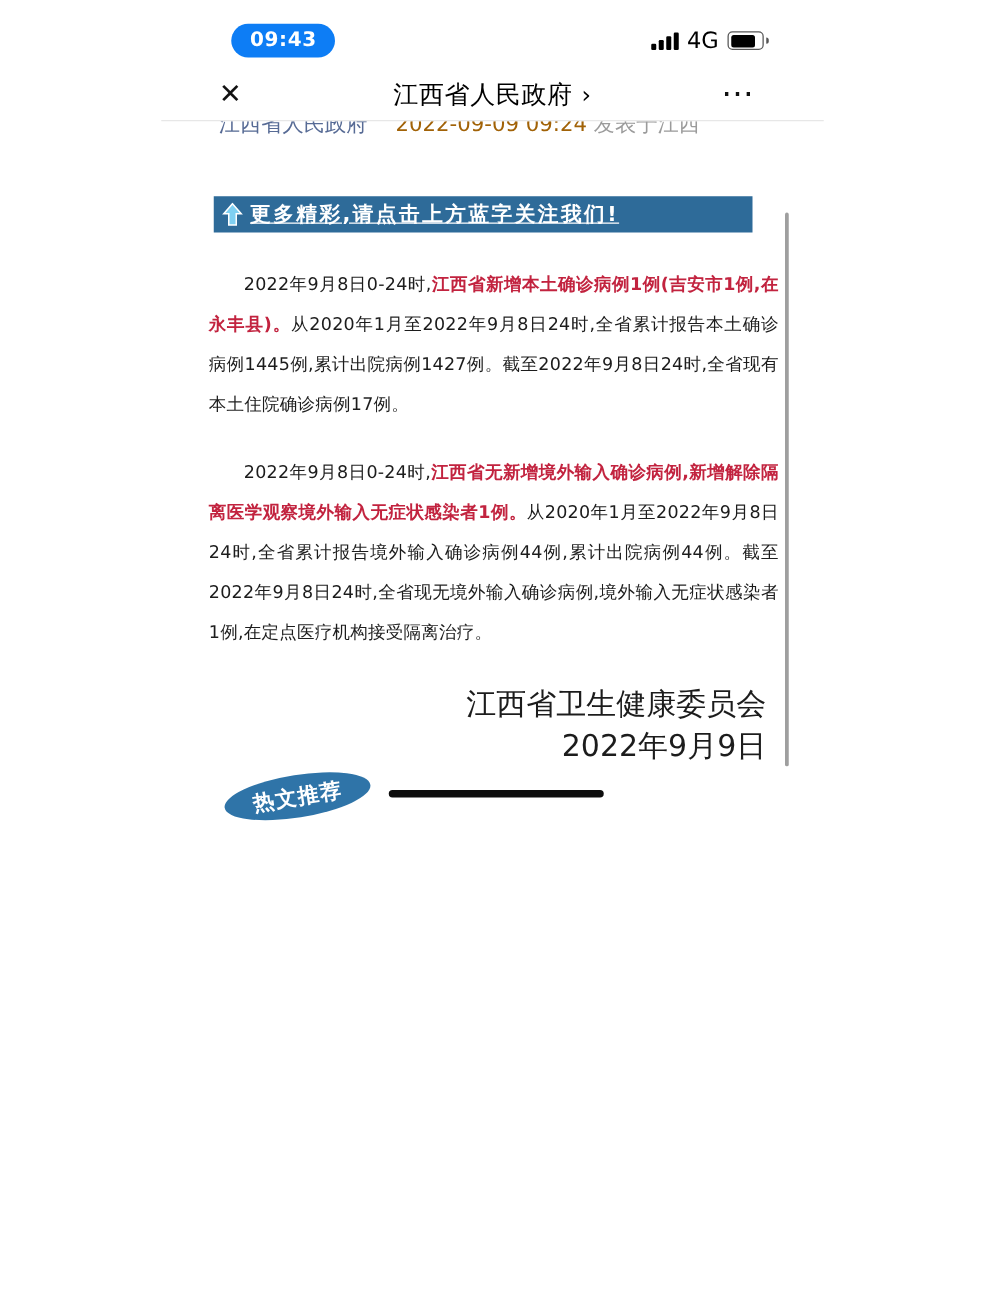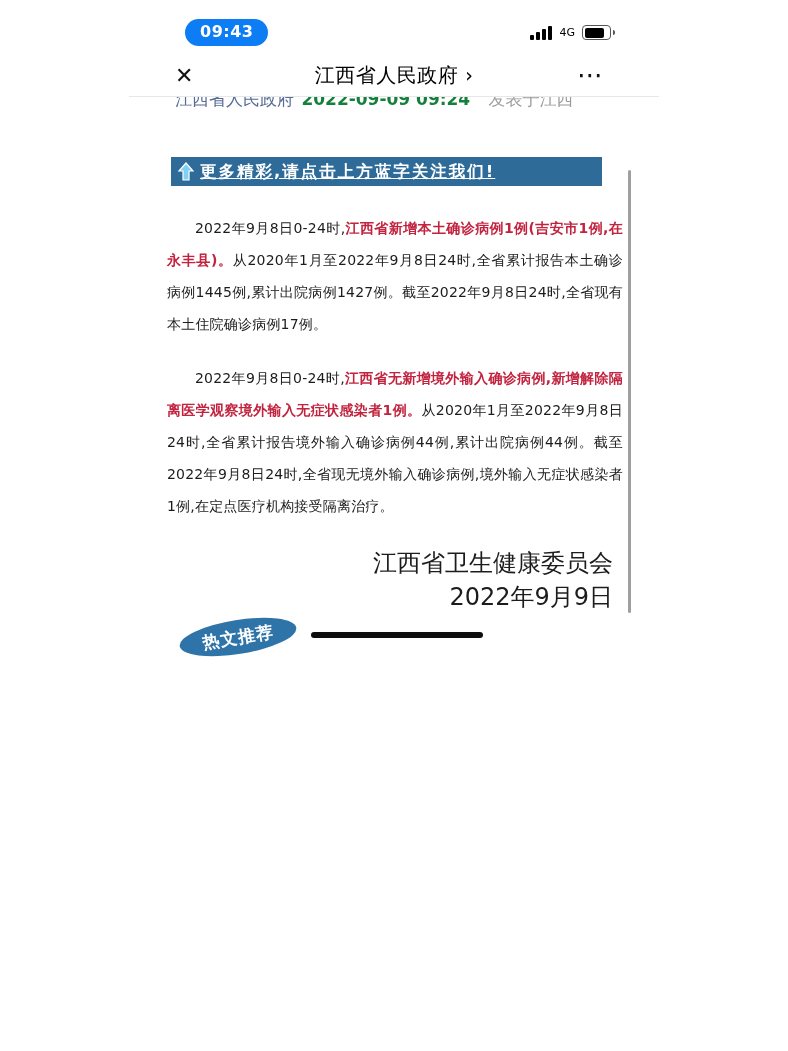--- a/index.html
+++ b/index.html
@@ -18,21 +18,21 @@
   }
   .time-pill {
     background:var(--pill-blue,#0d7df5); color:#fff; font-weight:700; font-size:16px;
     padding:5px 15px 6px; border-radius:18px; letter-spacing:0.5px; line-height:1;
   }
   .status-right { display:flex; align-items:center; gap:7px; }
   .signal-bars { display:flex; align-items:flex-end; gap:2px; height:15px; }
   .signal-bars i { display:block; width:4px; background:#000; border-radius:1px; }
   .signal-bars i:nth-child(1){height:5px;} .signal-bars i:nth-child(2){height:8px;}
   .signal-bars i:nth-child(3){height:11px;} .signal-bars i:nth-child(4){height:14px;}
-  .network-label { font-size:11px; color:#000; }
+  .network-label { font-size:18px; color:#000; }
   .battery { position:relative; width:27px; height:13px; border:1.5px solid #555;
     border-radius:4px; margin-right:4px; }
   .battery .level { position:absolute; top:1.5px; left:1.5px; bottom:1.5px; width:19px;
     background:#000; border-radius:2px; }
   .battery::after { content:""; position:absolute; right:-5px; top:3.5px; width:2.5px;
     height:5px; background:#555; border-radius:0 2px 2px 0; }
 
   
   .nav-bar {
     position:relative; height:42px; border-bottom:1px solid #e7e7e7;
@@ -44,22 +44,22 @@
     position:absolute; left:0; right:0; text-align:center; font-size:20px; color:#000;
     letter-spacing:0.5px; cursor:pointer;
   }
   .nav-title .chev { margin-left:7px; font-size:19px; color:#000; }
   .more-btn { font-size:26px; color:#111; line-height:0.5; cursor:pointer; }
 
   
   .meta-clip { height:20px; overflow:hidden; padding-left:46px; }
   .meta-line { margin-top:-9px; font-size:17px; white-space:nowrap; }
   .meta-account { color:#576b95; }
-  .meta-date { color:#15803d; margin-left:2px;font-weight:bold; }
-  .meta-loc { color:#9b9b9b; margin-left:13px; }
+  .meta-date { color:#a16207; margin-left:17px; }
+  .meta-loc { color:#9b9b9b; margin-left:0; }
 
   
   .banner-wrap { margin:40px 57px 0 42px; }
   .banner {
     height:29px; background:var(--banner-blue,#2e6b99); color:#fff;
     display:flex; align-items:center; padding:0 8px 0 5px; box-sizing:border-box;text-decoration:underline;
   }
   .banner .arrow-icon { width:20px; height:20px; margin-right:4px; flex:0 0 auto; }
   .banner .banner-text { font-size:16.5px; font-weight:700; letter-spacing:2px; white-space:nowrap; }
 

